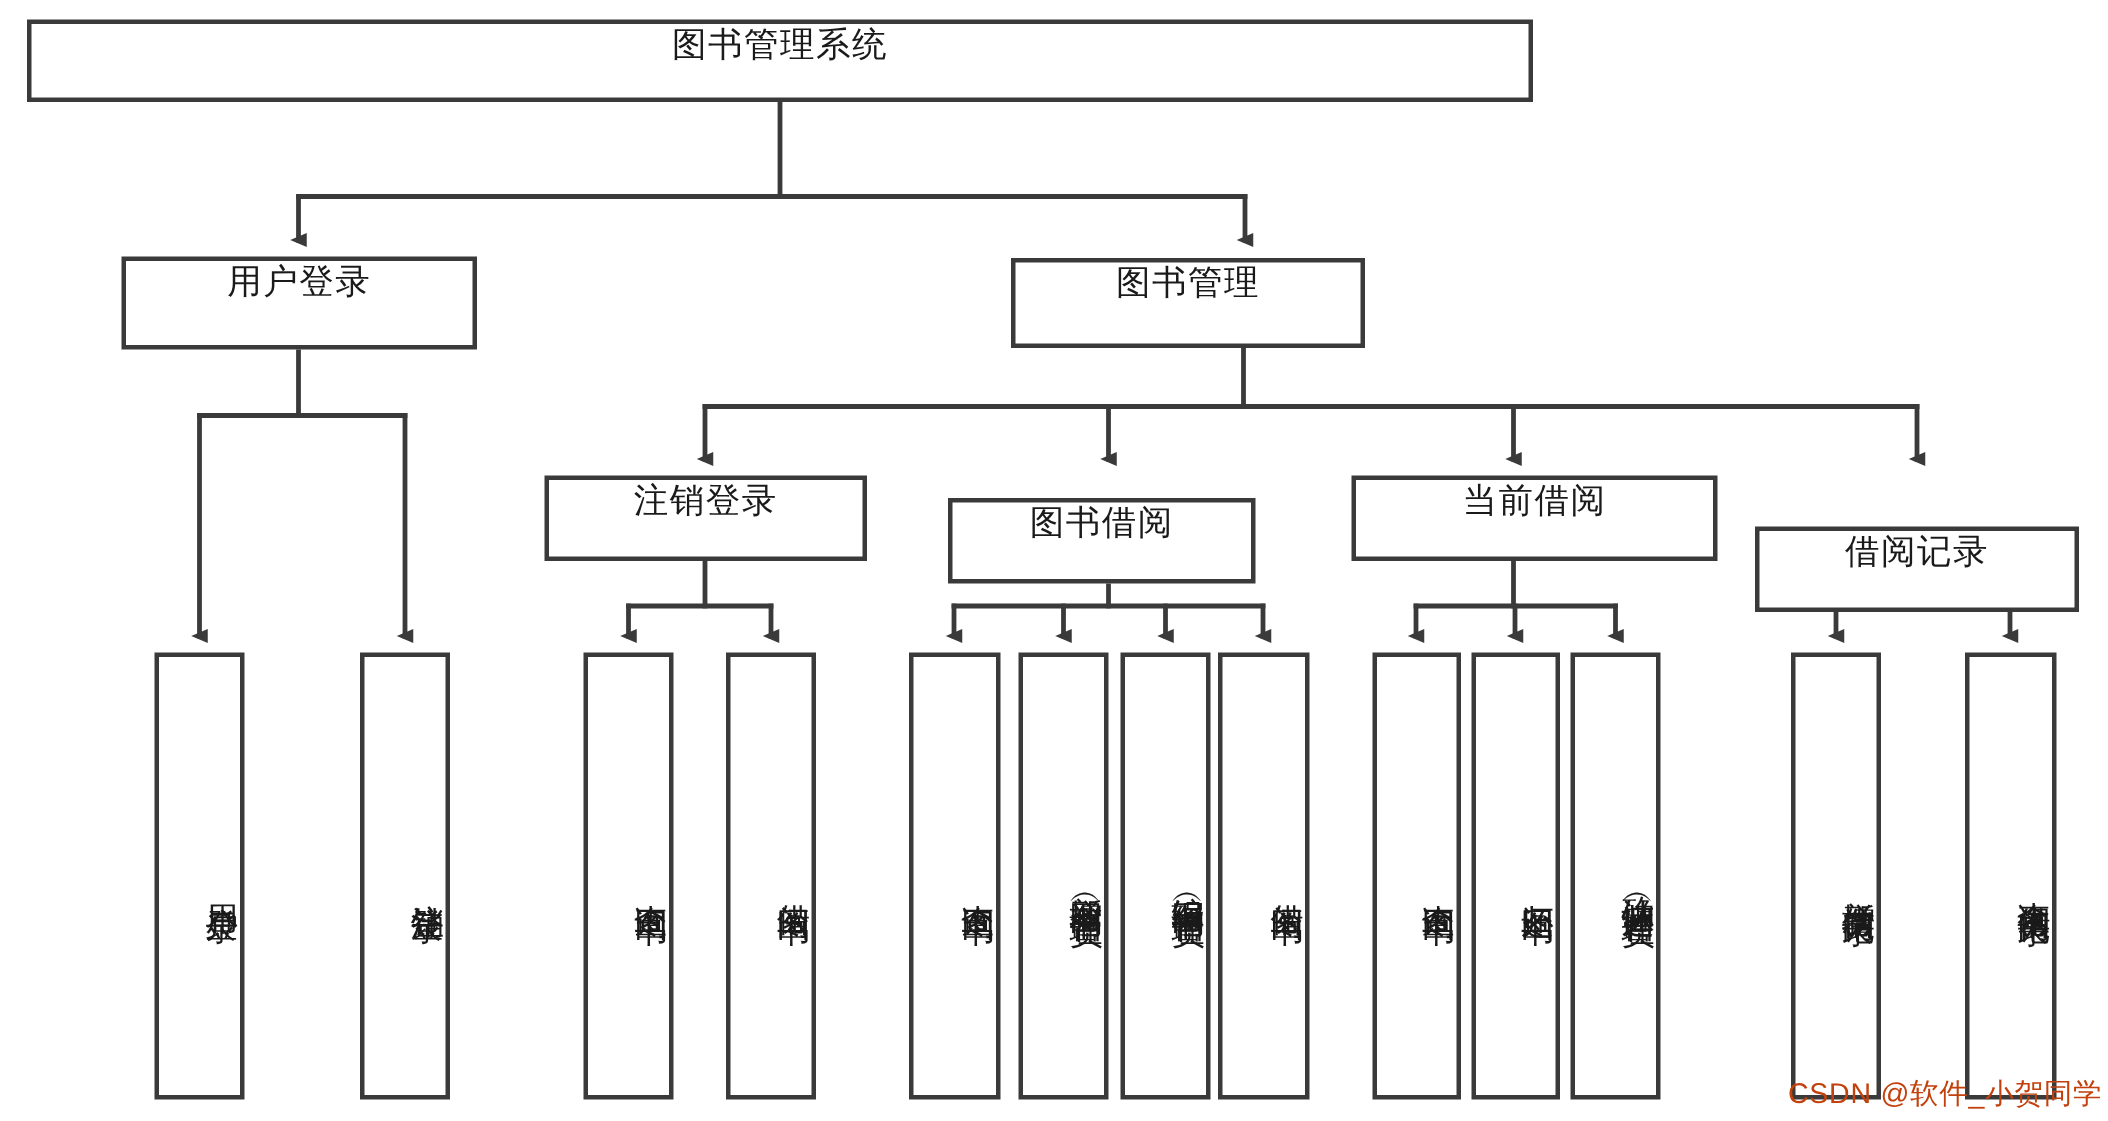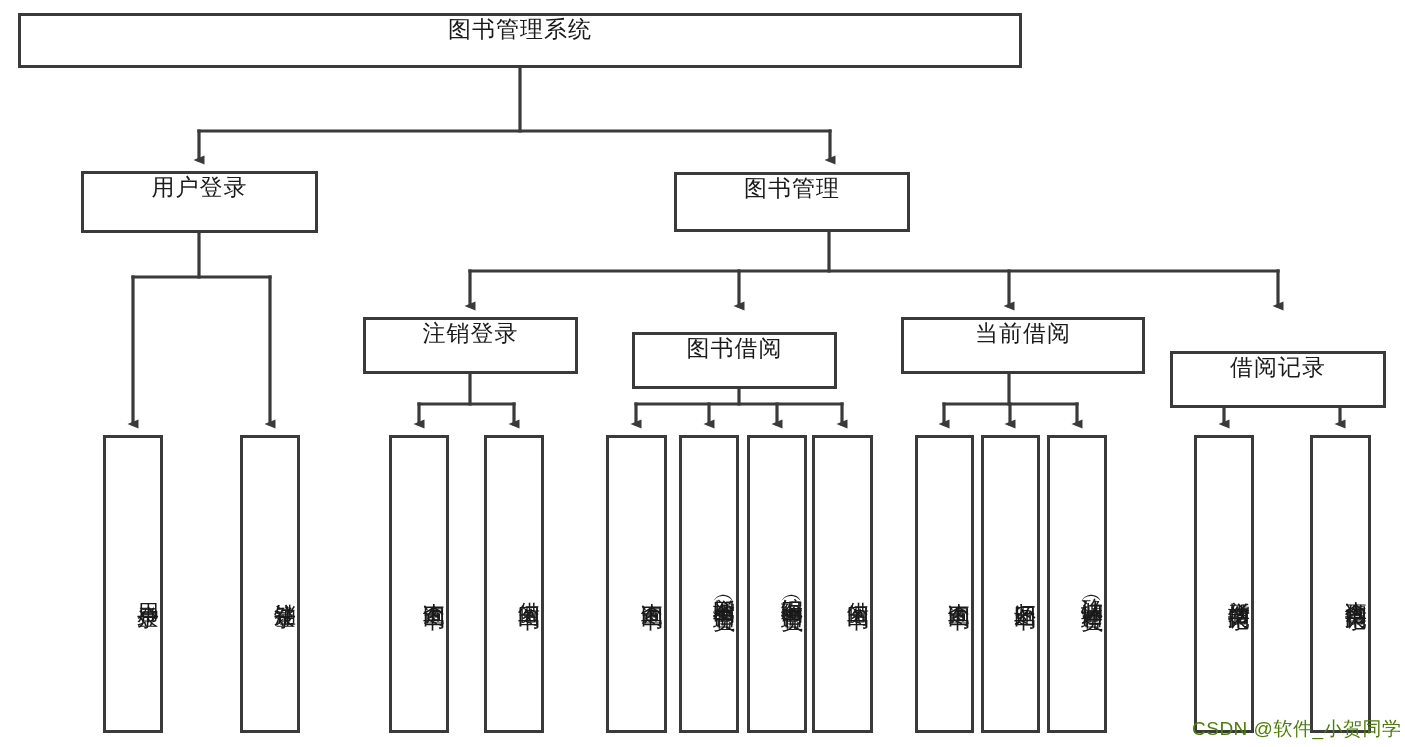--- a/index.html
+++ b/index.html
@@ -53,21 +53,21 @@
     writing-mode: vertical-rl;
     text-orientation: upright;
     line-height: 1.12;
     display: block;
   }
   #watermark {
     position: absolute;
     left: 1192px;
     top: 716px;
     font-size: 19px;
-    color: #4d7c0f;
+    color: #c2410c;
     letter-spacing: 0.5px;
     white-space: nowrap;
     z-index: 3;
   }
 </style>
 </head>
 <body>
 
 <div id="canvas">
 

